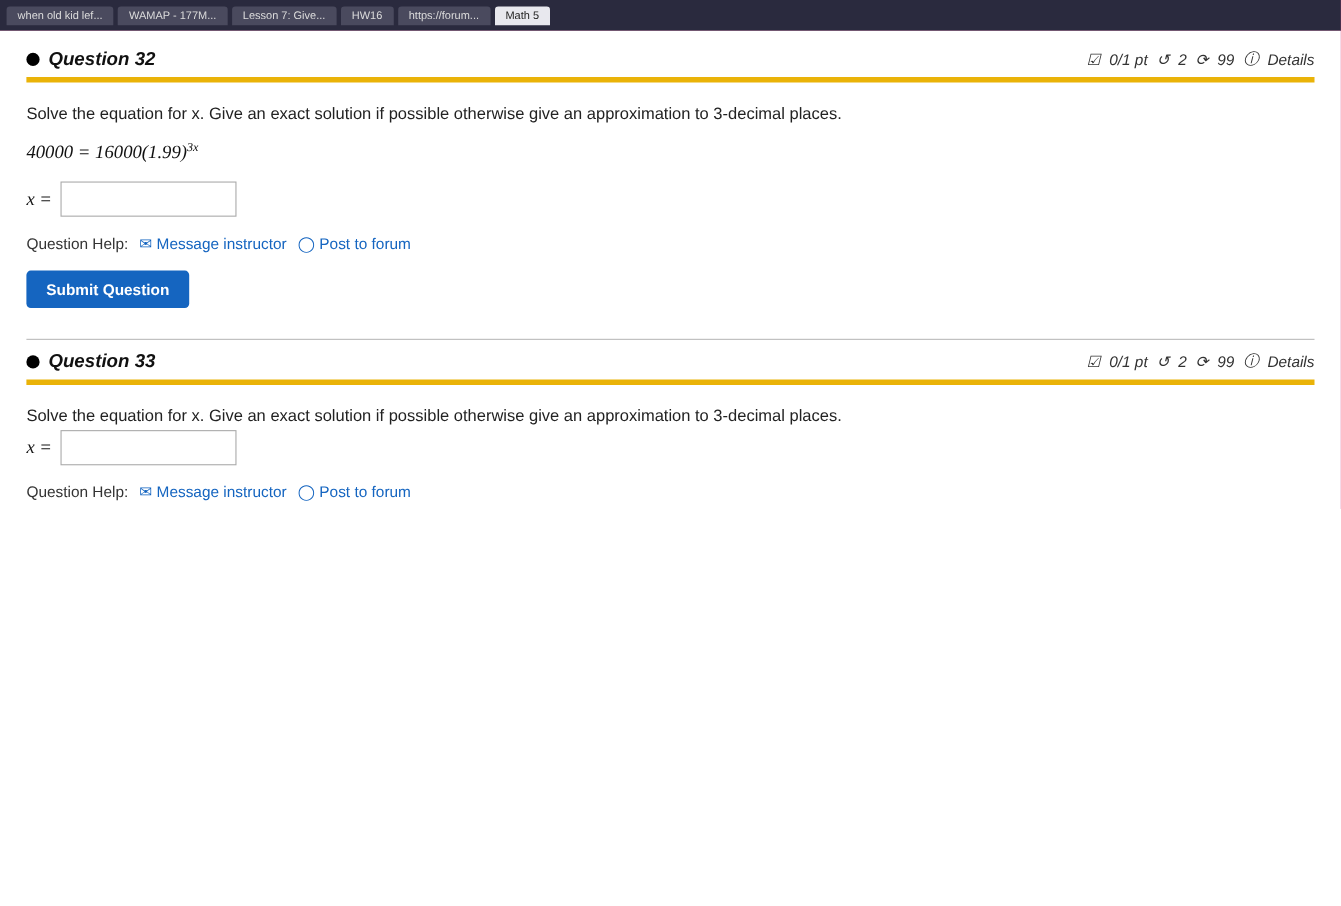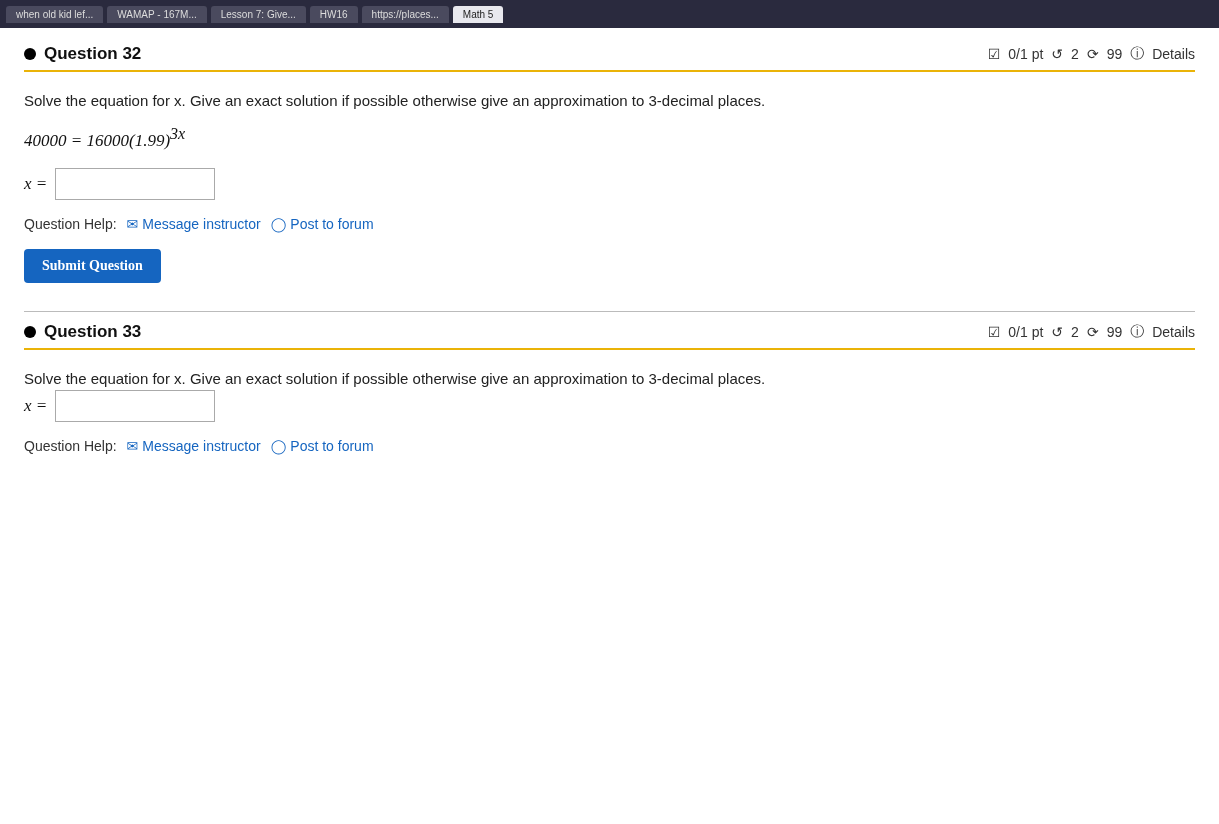--- a/index.html
+++ b/index.html
@@ -53,22 +53,23 @@
     }
 
     .question-block {
       margin-bottom: 20px;
     }
 
     .question-header {
       display: flex;
       justify-content: space-between;
       padding-bottom: 6px;
-      border-bottom: 2px solid #eab308;
+      border-bottom: 5px solid #eab308;
       margin-bottom: 10px;
+      font-style: italic;
     }
 
     .question-title {
       display: flex;
       align-items: center;
       gap: 8px;
       font-size: 17px;
       font-weight: bold;
       color: #111;
     }
@@ -167,44 +168,43 @@
 
     .submit-btn {
       background: #1565c0;
       color: #fff;
       border: none;
       padding: 9px 18px;
       font-size: 14px;
       font-weight: bold;
       border-radius: 4px;
       cursor: pointer;
-      font-family: Liberation Serif, serif;
     }
 
     .divider {
       border: none;
       border-top: 1px solid #bbb;
       margin: 18px 0 10px 0;
     }
 
     sup {
-      font-size: 16px;
+      font-size: 11px;
     }
   </style>
 </head>
 <body>
 
 <div class="page-wrapper">
 
   <div class="top-bar">
     <div class="tab-item">when old kid lef...</div>
-    <div class="tab-item">WAMAP - 167M...</div>
+    <div class="tab-item">WAMAP - 177M...</div>
     <div class="tab-item">Lesson 7: Give...</div>
     <div class="tab-item">HW16</div>
-    <div class="tab-item">https://places...</div>
+    <div class="tab-item">https://forum...</div>
     <div class="tab-item active-tab">Math 5</div>
   </div>
 
   <div class="content-area">
 
     <div class="question-block">
       <div class="question-header">
         <div class="question-title">
           <span class="bullet-dot"></span>
           <span>Question 32</span>

